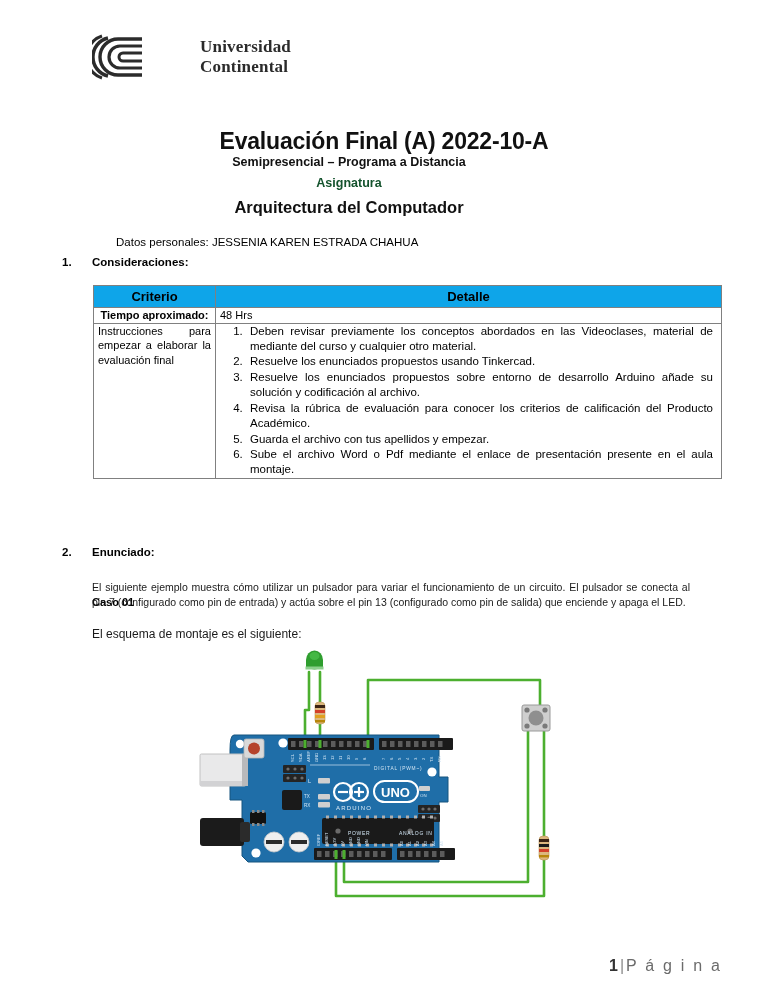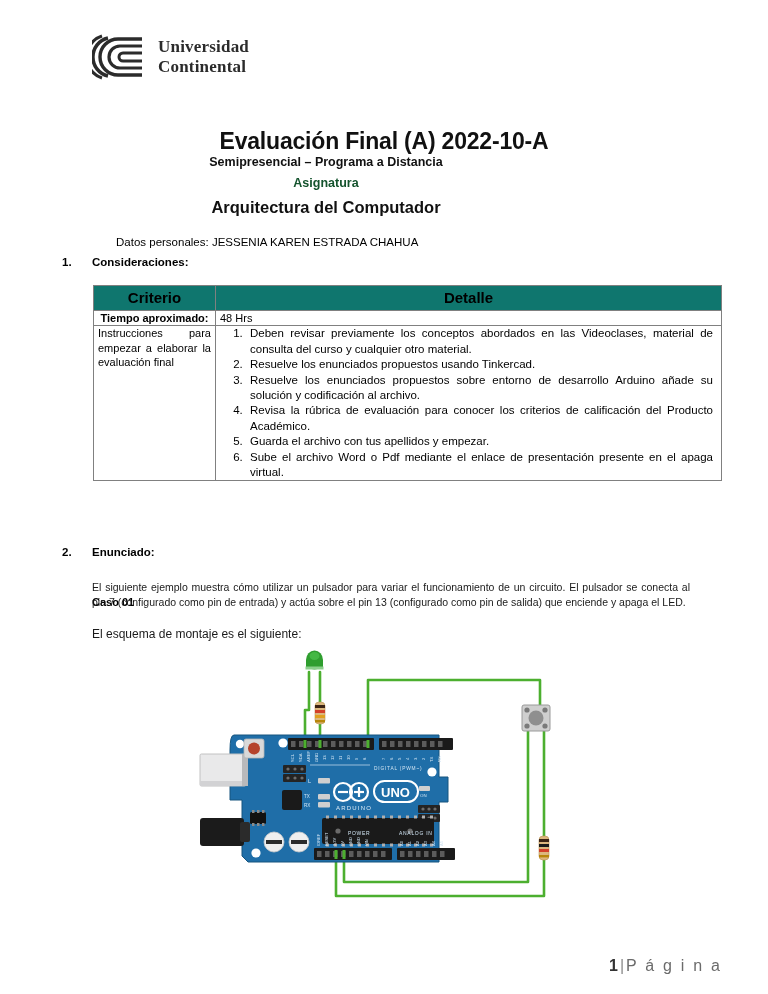--- a/index.html
+++ b/index.html
@@ -33,40 +33,42 @@
     height: 46px;
     flex: 0 0 auto;
   }
   .logo-text {
     font-family: "Liberation Serif", serif;
     font-weight: bold;
     font-size: 17px;
     line-height: 1.18;
     color: #2b2b2b;
     letter-spacing: 0.2px;
+    margin-left: 42px;
   }
 
   
   .doc-title {
     position: absolute;
     left: 0;
     top: 128px;
     width: 768px;
     text-align: center;
     font-size: 23px;
     font-weight: bold;
     letter-spacing: -0.2px;
     color: #111;
   }
   .subtitle-block {
     position: absolute;
     left: 0;
     top: 152px;
     width: 652px;
     text-align: center;
+    padding-left: 23px;
   }
   .subtitle-1 {
     font-size: 12.5px;
     font-weight: bold;
     line-height: 1.65;
     color: #111;
   }
   .subtitle-2 {
     font-size: 12.5px;
     font-weight: bold;
@@ -121,24 +123,24 @@
     table-layout: fixed;
   }
   .crit-table td, .crit-table th {
     border: 1px solid #808080;
     padding: 0 4px;
     vertical-align: top;
     font-size: 11px;
     line-height: 1.32;
   }
   .crit-table th {
-    background: #0f766e;
+    background: #0ea5e9;
     text-align: center;
     font-weight: bold;
-    font-size: 15px;
+    font-size: 13px;
     padding: 2px 4px;
   }
   .col-crit { width: 122px; }
   .cell-center-bold {
     text-align: center;
     font-weight: bold;
     font-size: 11.5px;
   }
   .cell-justify {
     text-align: justify;
@@ -278,26 +280,26 @@
     </thead>
     <tbody>
       <tr>
         <td class="cell-center-bold">Tiempo aproximado:</td>
         <td class="tiempo-detail">48 Hrs</td>
       </tr>
       <tr>
         <td class="cell-justify">Instrucciones para empezar a elaborar la evaluación final</td>
         <td class="detail-cell">
           <ol class="instr">
-            <li>Deben revisar previamente los conceptos abordados en las Videoclases, material de consulta del curso y cualquier otro material.</li>
+            <li>Deben revisar previamente los conceptos abordados en las Videoclases, material de mediante del curso y cualquier otro material.</li>
             <li>Resuelve los enunciados propuestos usando Tinkercad.</li>
             <li>Resuelve los enunciados propuestos sobre entorno de desarrollo Arduino añade su solución y codificación al archivo.</li>
             <li>Revisa la rúbrica de evaluación para conocer los criterios de calificación del Producto Académico.</li>
             <li>Guarda el archivo con tus apellidos y empezar.</li>
-            <li>Sube el archivo Word o Pdf mediante el enlace de presentación presente en el apaga virtual.</li>
+            <li>Sube el archivo Word o Pdf mediante el enlace de presentación presente en el aula montaje.</li>
           </ol>
         </td>
       </tr>
     </tbody>
   </table>
 
   <div class="sec-num" style="top:546px;">2.</div>
   <div class="sec-label" style="top:546px;">Enunciado:</div>
 
   <div class="caso-label">Caso 01</div>

